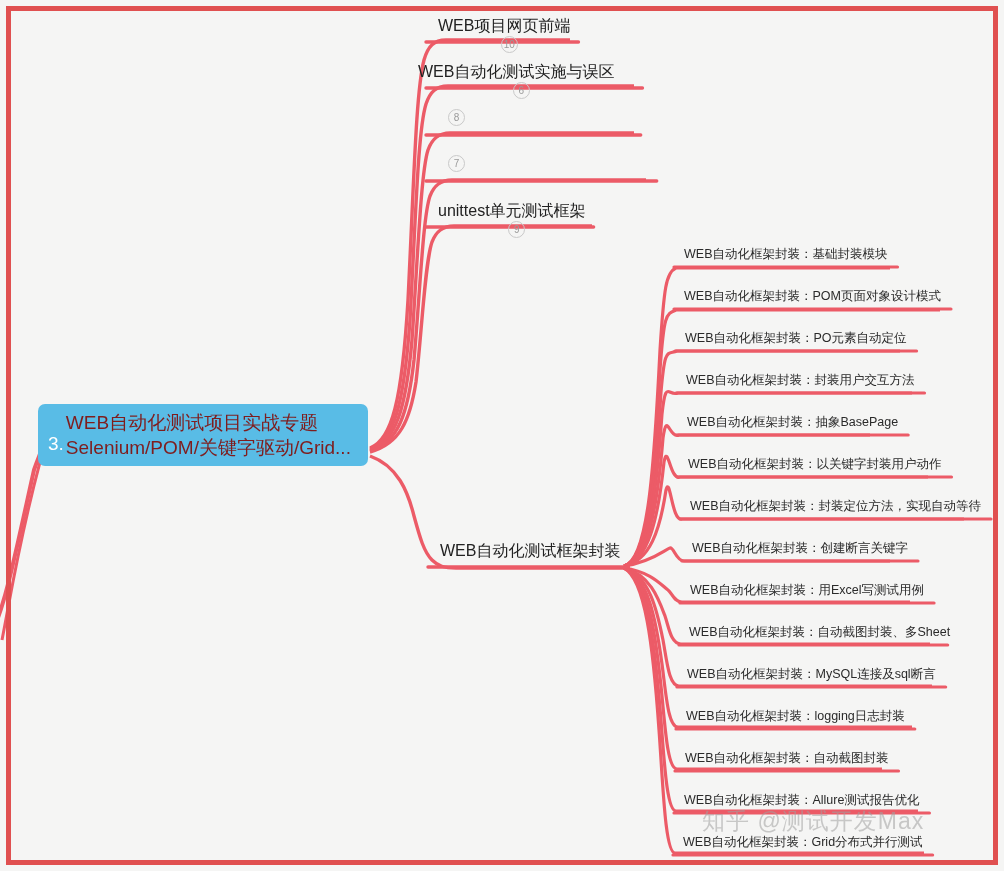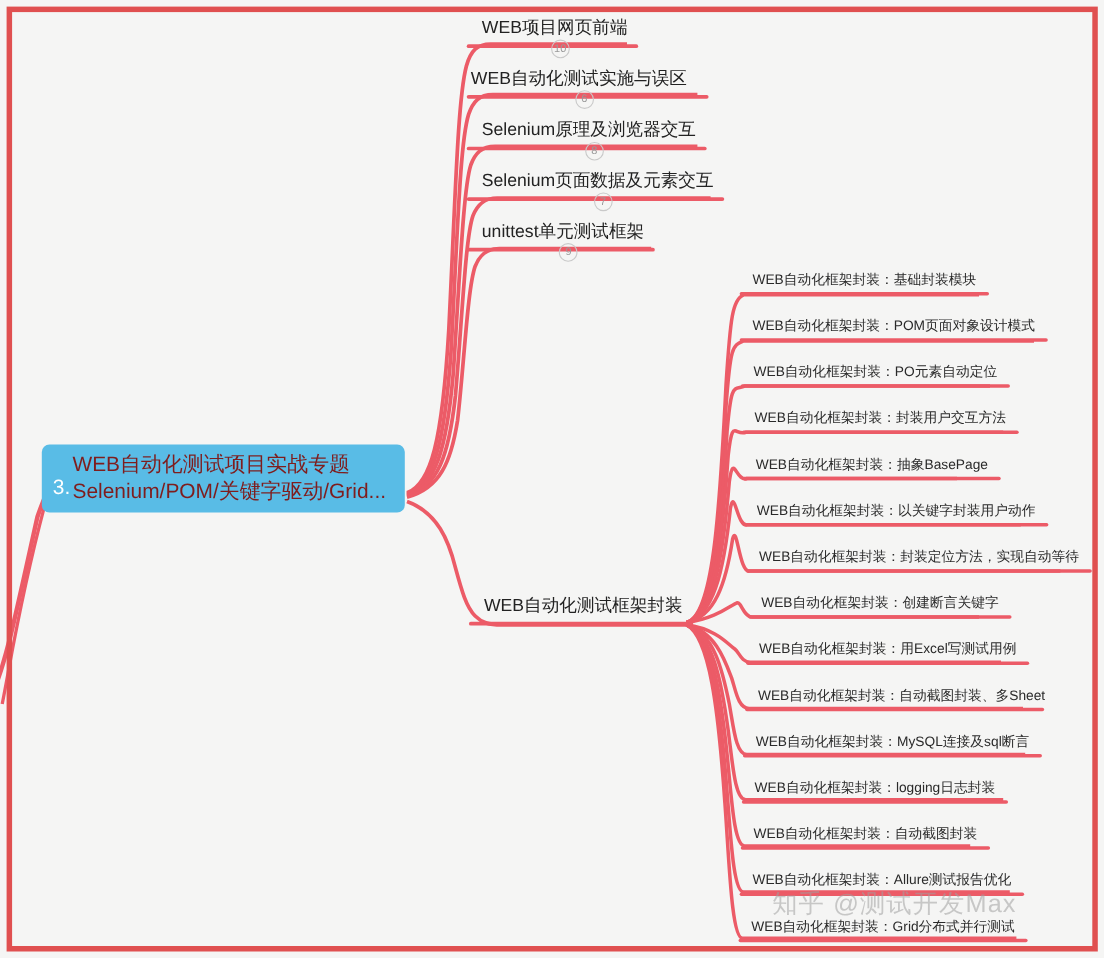--- a/index.html
+++ b/index.html
@@ -184,32 +184,30 @@
     <span id="root-index">3.</span>
     <span id="root-label">WEB自动化测试项目实战专题
 Selenium/POM/关键字驱动/Grid...</span>
   </div>
 
   <div class="branch" style="left:438px; top:16px;">
     <span class="btext">WEB项目网页前端</span>
     <span class="badge">10</span>
   </div>
 
-  <div class="branch" style="left:428px; top:62px;">
+  <div class="branch" style="left:418px; top:62px;">
     <span class="btext">WEB自动化测试实施与误区</span>
     <span class="badge">6</span>
   </div>
 
   <div class="branch" style="left:438px; top:109px;">
-    <span class="btext">Selenium原理及浏览器交互</span>
     <span class="badge">8</span>
   </div>
 
   <div class="branch" style="left:438px; top:155px;">
-    <span class="btext">Selenium页面数据及元素交互</span>
     <span class="badge">7</span>
   </div>
 
   <div class="branch" style="left:438px; top:201px;">
     <span class="btext">unittest单元测试框架</span>
     <span class="badge">9</span>
   </div>
 
   <div class="branch" style="left:440px; top:541px;">
     <span class="btext">WEB自动化测试框架封装</span>

